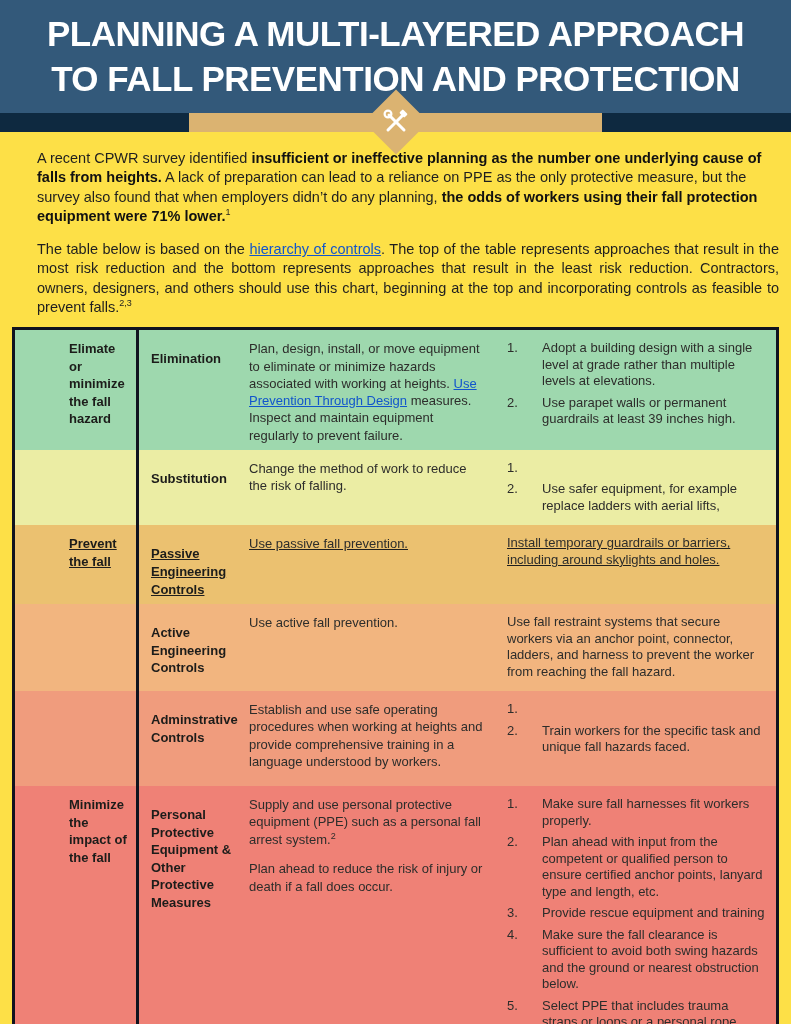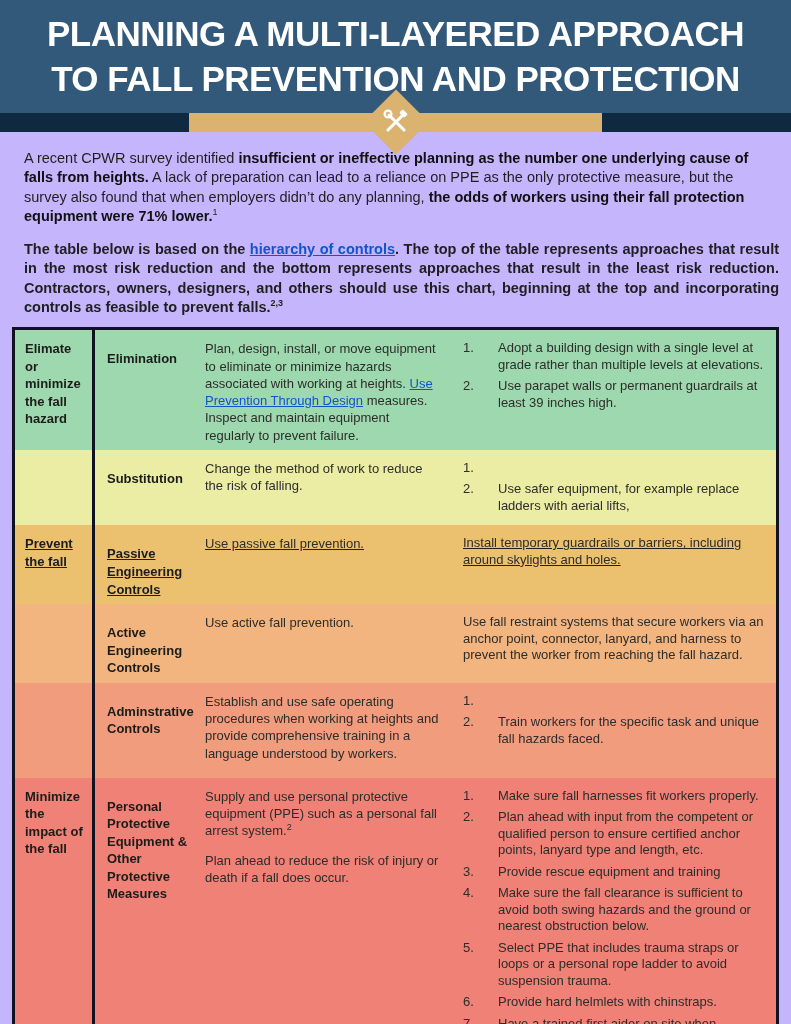--- a/index.html
+++ b/index.html
@@ -1,39 +1,39 @@
 <!DOCTYPE html>
 <html><head>
 <meta charset="utf-8">
 <style>
   html,body{margin:0;padding:0;background:#fff;}
-  .page{position:relative;width:791px;height:1024px;background:#c4b5fd;overflow:hidden;
+  .page{position:relative;width:791px;height:1024px;background:#fde047;overflow:hidden;
         font-family:"Liberation Sans","DejaVu Sans",sans-serif;color:#1f1f1f;}
   
   .hdr{height:113px;background:#33597A;display:flex;flex-direction:column;justify-content:center;align-items:center;}
   .hdr .tl{color:#fff;font-weight:700;font-size:35px;letter-spacing:-0.5px;line-height:1.28;text-align:center;}
   .band{position:relative;height:19px;}
   .band .seg{position:absolute;top:0;height:19px;}
   .band .navy-l{left:0;width:189px;background:#0E2940;}
   .band .tan{left:189px;width:413px;background:#DBB371;}
   .band .navy-r{left:602px;width:189px;background:#0E2940;}
   .diamond{position:absolute;left:50%;top:9px;width:46px;height:46px;background:#DBB371;
            transform:translate(-50%,-50%) rotate(45deg);z-index:2;}
   .diamond-icon{position:absolute;left:50%;top:9px;transform:translate(-50%,-50%);z-index:3;width:30px;height:30px;}
   
-  .intro{padding:17px 12px 0 24px;}
+  .intro{padding:17px 12px 0 24px;margin-left:13px;}
   .intro p{margin:0;font-size:14.5px;line-height:1.33;color:#1f1f1f;}
   .intro .p1{margin-bottom:14px;}
-  .intro .p2{text-align:justify;font-weight:bold;}
+  .intro .p2{text-align:justify;}
   .intro strong{color:#111;}
   sup{font-size:9px;}
   a.tlink{color:#1155CC;text-decoration:underline;cursor:pointer;}
   
   .tablewrap{margin:10px 12px 0 12px;border:3px solid #10131F;}
-  .trow{display:grid;grid-template-columns:80px 96px 264px 1fr;}
+  .trow{display:grid;grid-template-columns:80px 96px 264px 1fr;padding-left:44px;}
   .cell{box-sizing:border-box;}
   .c1{border-right:3px solid #10131F;padding:10px 5px 6px 10px;}
   .c2{padding:10px 2px 6px 12px;margin-top:10px;}
   .c3{padding:10px 16px 6px 14px;}
   .c4{padding:10px 10px 6px 8px;}
   .glabel,.clabel{font-weight:700;font-size:13px;line-height:1.35;color:#1c1c1a;}
   .dpara{font-size:13px;line-height:1.33;color:#2d2d2b;margin:0 0 12px 0;}
   .dpara:last-child{margin-bottom:0;}
   .exitem{display:flex;gap:13px;margin-bottom:5px;font-size:13px;line-height:1.27;color:#2d2d2b;}
   .exnum{min-width:22px;flex:0 0 22px;}
@@ -129,21 +129,21 @@
         <div class="trow" style="background: rgb(242, 181, 127); min-height: 66px;">
           <div class="cell c1"></div>
           <div class="cell c2">
             <div class="clabel">Active Engineering Controls</div>
           </div>
           <div class="cell c3">
             <div class="dpara"><span>Use active fall prevention.</span></div>
           </div>
           <div class="cell c4">
             <div class="exitem">
-              <span class="extext">Use fall restraint systems that secure workers via an anchor point, connector, lanyard, and harness to prevent the worker from reaching the fall hazard.</span>
+              <span class="extext">Use fall restraint systems that secure workers via an anchor point, connector, ladders, and harness to prevent the worker from reaching the fall hazard.</span>
             </div>
           </div>
         </div>
         <div class="trow" style="background: rgb(240, 156, 125); min-height: 95px;">
           <div class="cell c1"></div>
           <div class="cell c2">
             <div class="clabel">Adminstrative Controls</div>
           </div>
           <div class="cell c3">
             <div class="dpara"><span>Establish and use safe operating procedures when working at heights and provide comprehensive training in a language understood by workers.</span></div>

